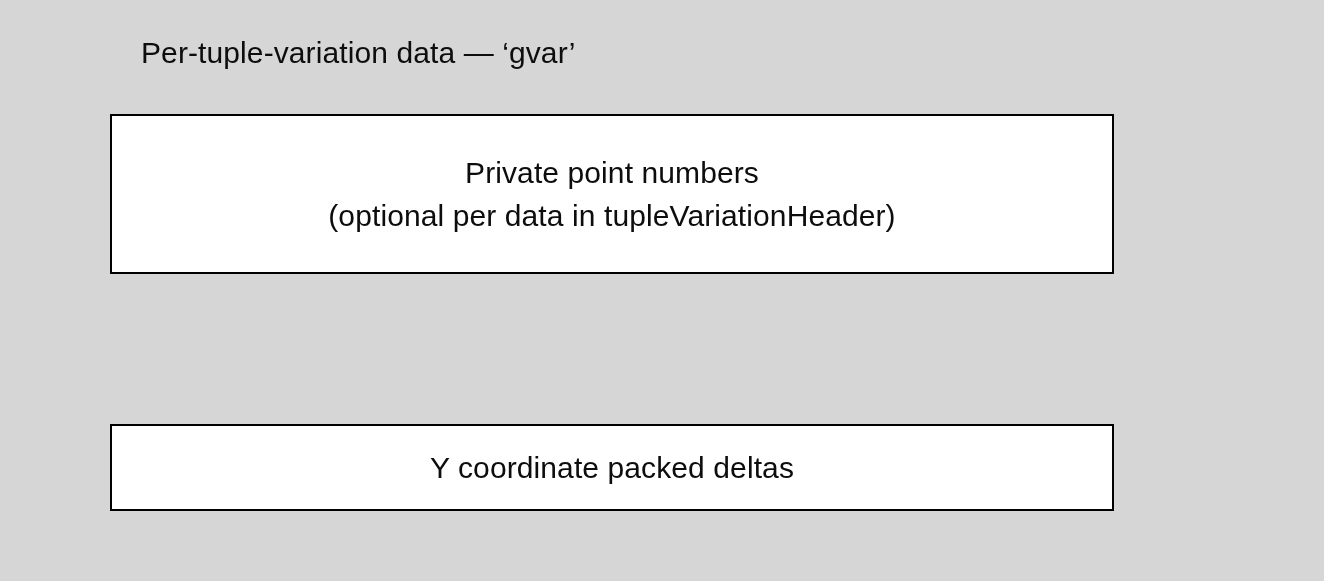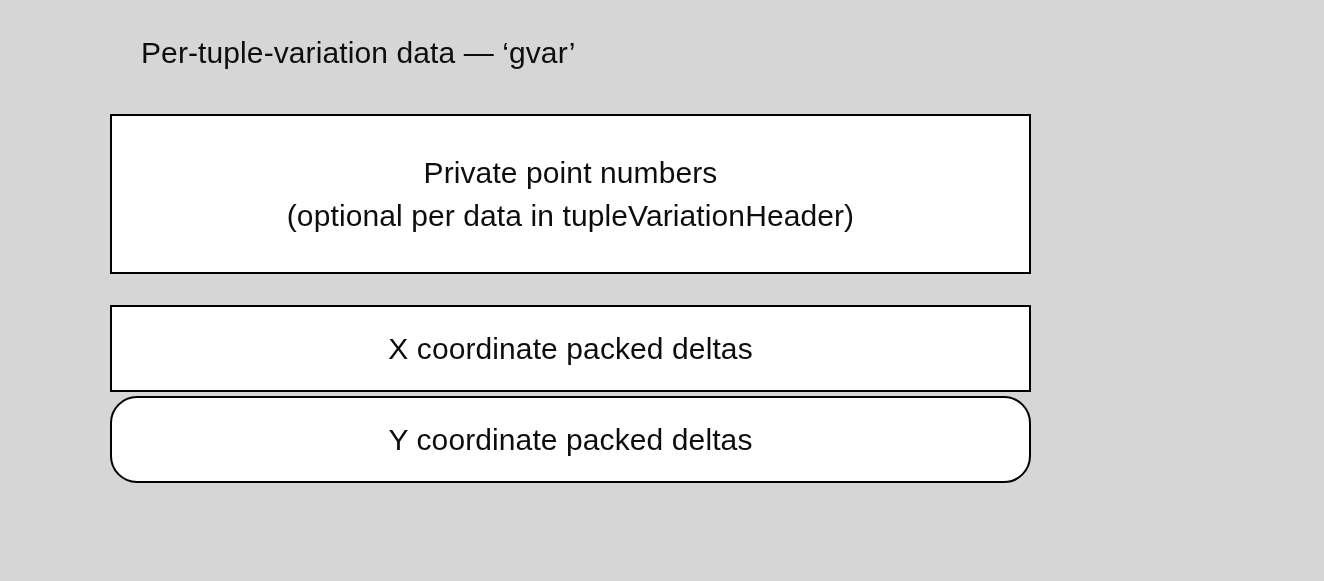--- a/index.html
+++ b/index.html
@@ -28,21 +28,21 @@
     font-size: 30px;
     line-height: 44px;
     white-space: nowrap;
     letter-spacing: 0.1px;
     color: #0d0d0d;
   }
 
   .struct-box {
     position: absolute;
     left: 110px;
-    width: 921px;
+    width: 1004px;
     box-sizing: border-box;
     background: #ffffff;
     border: 2px solid #000000;
     display: flex;
     flex-direction: column;
     align-items: center;
     justify-content: center;
   }
 
   .struct-box .line {
@@ -58,38 +58,34 @@
     top: 114px;
     height: 160px;
   }
 
   #box-x-deltas {
     top: 305px;
     height: 87px;
   }
 
   #box-y-deltas {
-    top: 396px;
+    top: 424px;
     height: 87px;
-    border-radius: 27px;
   }
 </style>
 </head>
 <body>
 
 <div id="diagram">
 
   <div class="title">Per-tuple-variation data — ‘gvar’</div>
 
   <div class="struct-box" id="box-private-point-numbers">
     <div class="line">Private point numbers</div>
     <div class="line">(optional per data in tupleVariationHeader)</div>
   </div>
 
-  <div class="struct-box" id="box-x-deltas">
-    <div class="line">X coordinate packed deltas</div>
-  </div>
 
   <div class="struct-box" id="box-y-deltas">
     <div class="line">Y coordinate packed deltas</div>
   </div>
 
 </div>
 
 </body></html>

